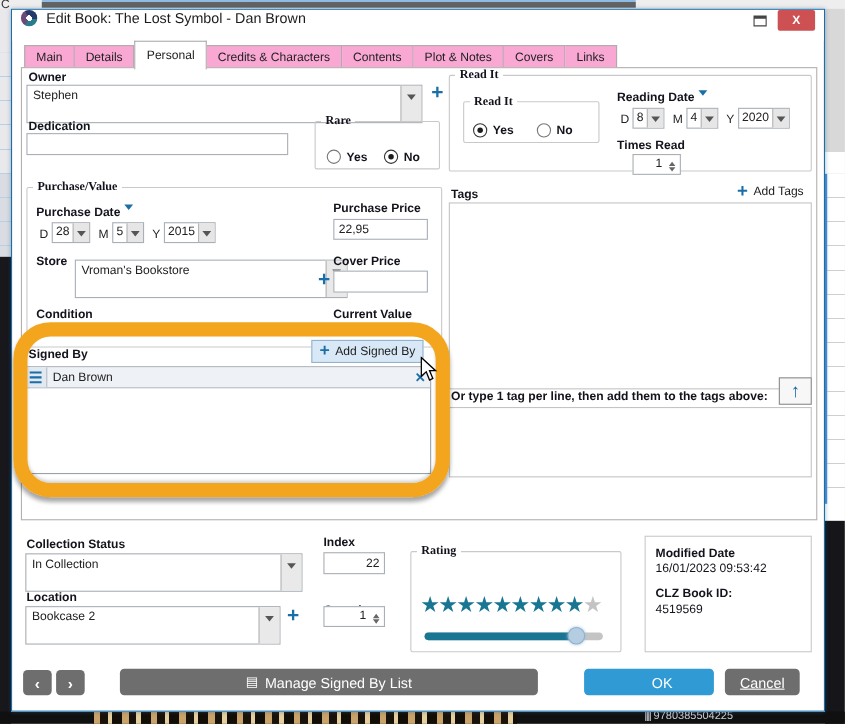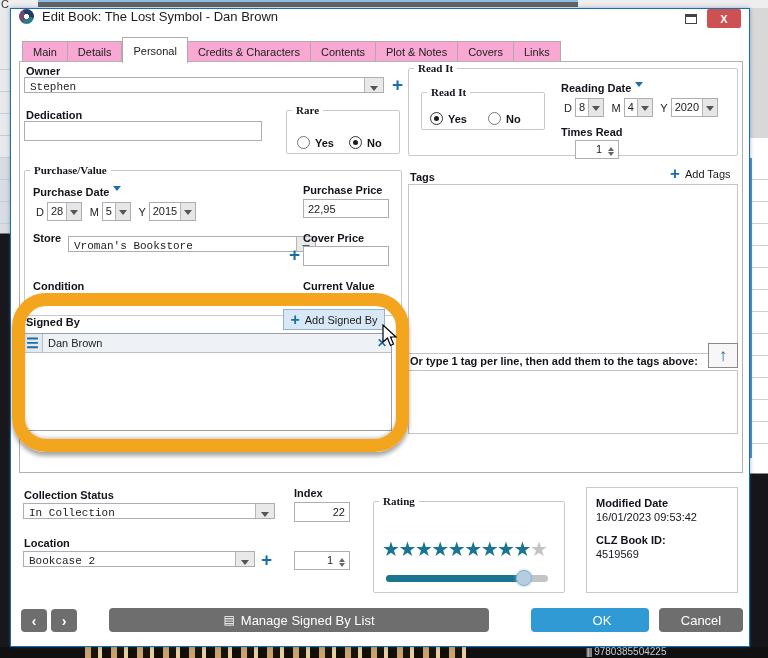--- a/index.html
+++ b/index.html
@@ -48,21 +48,21 @@
   .tab:first-child { border-left-width:1px; }
   .tab.active { height:26px; line-height:27px; background:#fff; border-bottom:none;
     border-left-width:1px; margin-bottom:-1px; position:relative; z-index:3; }
 
   .page { position:absolute; left:8px; top:52px; width:724px; height:412px;
     background:#fff; border:1px solid #b3b0ad; z-index:1; }
 
   label.fl { position:absolute; font-size:11px; font-weight:bold; color:#13131c; white-space:nowrap; }
   .tbox { position:absolute; border:1px solid #a9afb5; background:#fff; font-size:11px;
     color:#222; padding:0 4px; font-family:"Liberation Sans",sans-serif; }
-  .combo { position:absolute; border:1px solid #a9afb5; background:#fff; height:16px;font-family:Liberation Mono, monospace; }
+  .combo { position:absolute; border:1px solid #a9afb5; background:#fff; height:35px; }
   .combo .val { position:absolute; left:5px; top:3px; font-size:11px; color:#222; white-space:nowrap; }
   .chev { position:absolute; right:0; top:0; bottom:0; width:19px; background:#e9e9e9;
     border-left:1px solid #b6b6b6; }
   .chev:after { content:""; position:absolute; left:5px; top:8px; border:4px solid #0000; border-top:5px solid #555; }
   .plus { position:absolute; color:var(--accent,#1b6fa8); font-size:19px; font-weight:bold; line-height:18px; }
 
   fieldset.grp { position:absolute; border:1px solid #c9c9c9; border-radius:2px; }
   fieldset.grp legend { font-size:11px; font-weight:bold; color:#13131c; padding:0 4px; margin-left:5px;font-family:Liberation Serif, serif; }
 
   .radio { display:inline-flex; align-items:center; gap:5px; font-size:11px; font-weight:bold; color:#13131c; }
@@ -340,21 +340,21 @@
   <div class="gbtn small" style="left:40px;top:600px;width:26px;height:23px;">
     <span>›</span>
     </div>
   <div class="gbtn" style="left:98px;top:599px;width:380px;height:24px;">
     <span class="micon">▤</span>
     <span>Manage Signed By List</span>
   </div>
   <div class="ok-btn" style="left:520px;top:599px;width:118px;height:24px;">
     <span>OK</span>
     </div>
-  <div class="gbtn" style="left:648px;top:599px;width:84px;height:24px;">
+  <div class="gbtn" style="left:648px;top:599px;width:68px;height:24px;text-decoration:underline;">
     <span>Cancel</span>
     </div>
 </div>
 
 <div class="annotation"></div>
 
 <svg class="cursor" width="18" height="24" viewBox="0 0 18 24">
   <polygon points="1,1 1,18 5.5,14 8.5,21.5 11.5,20 8.5,13 14,13" fill="#ffffff" stroke="#000000" stroke-width="1.2"></polygon>
 </svg>
 

